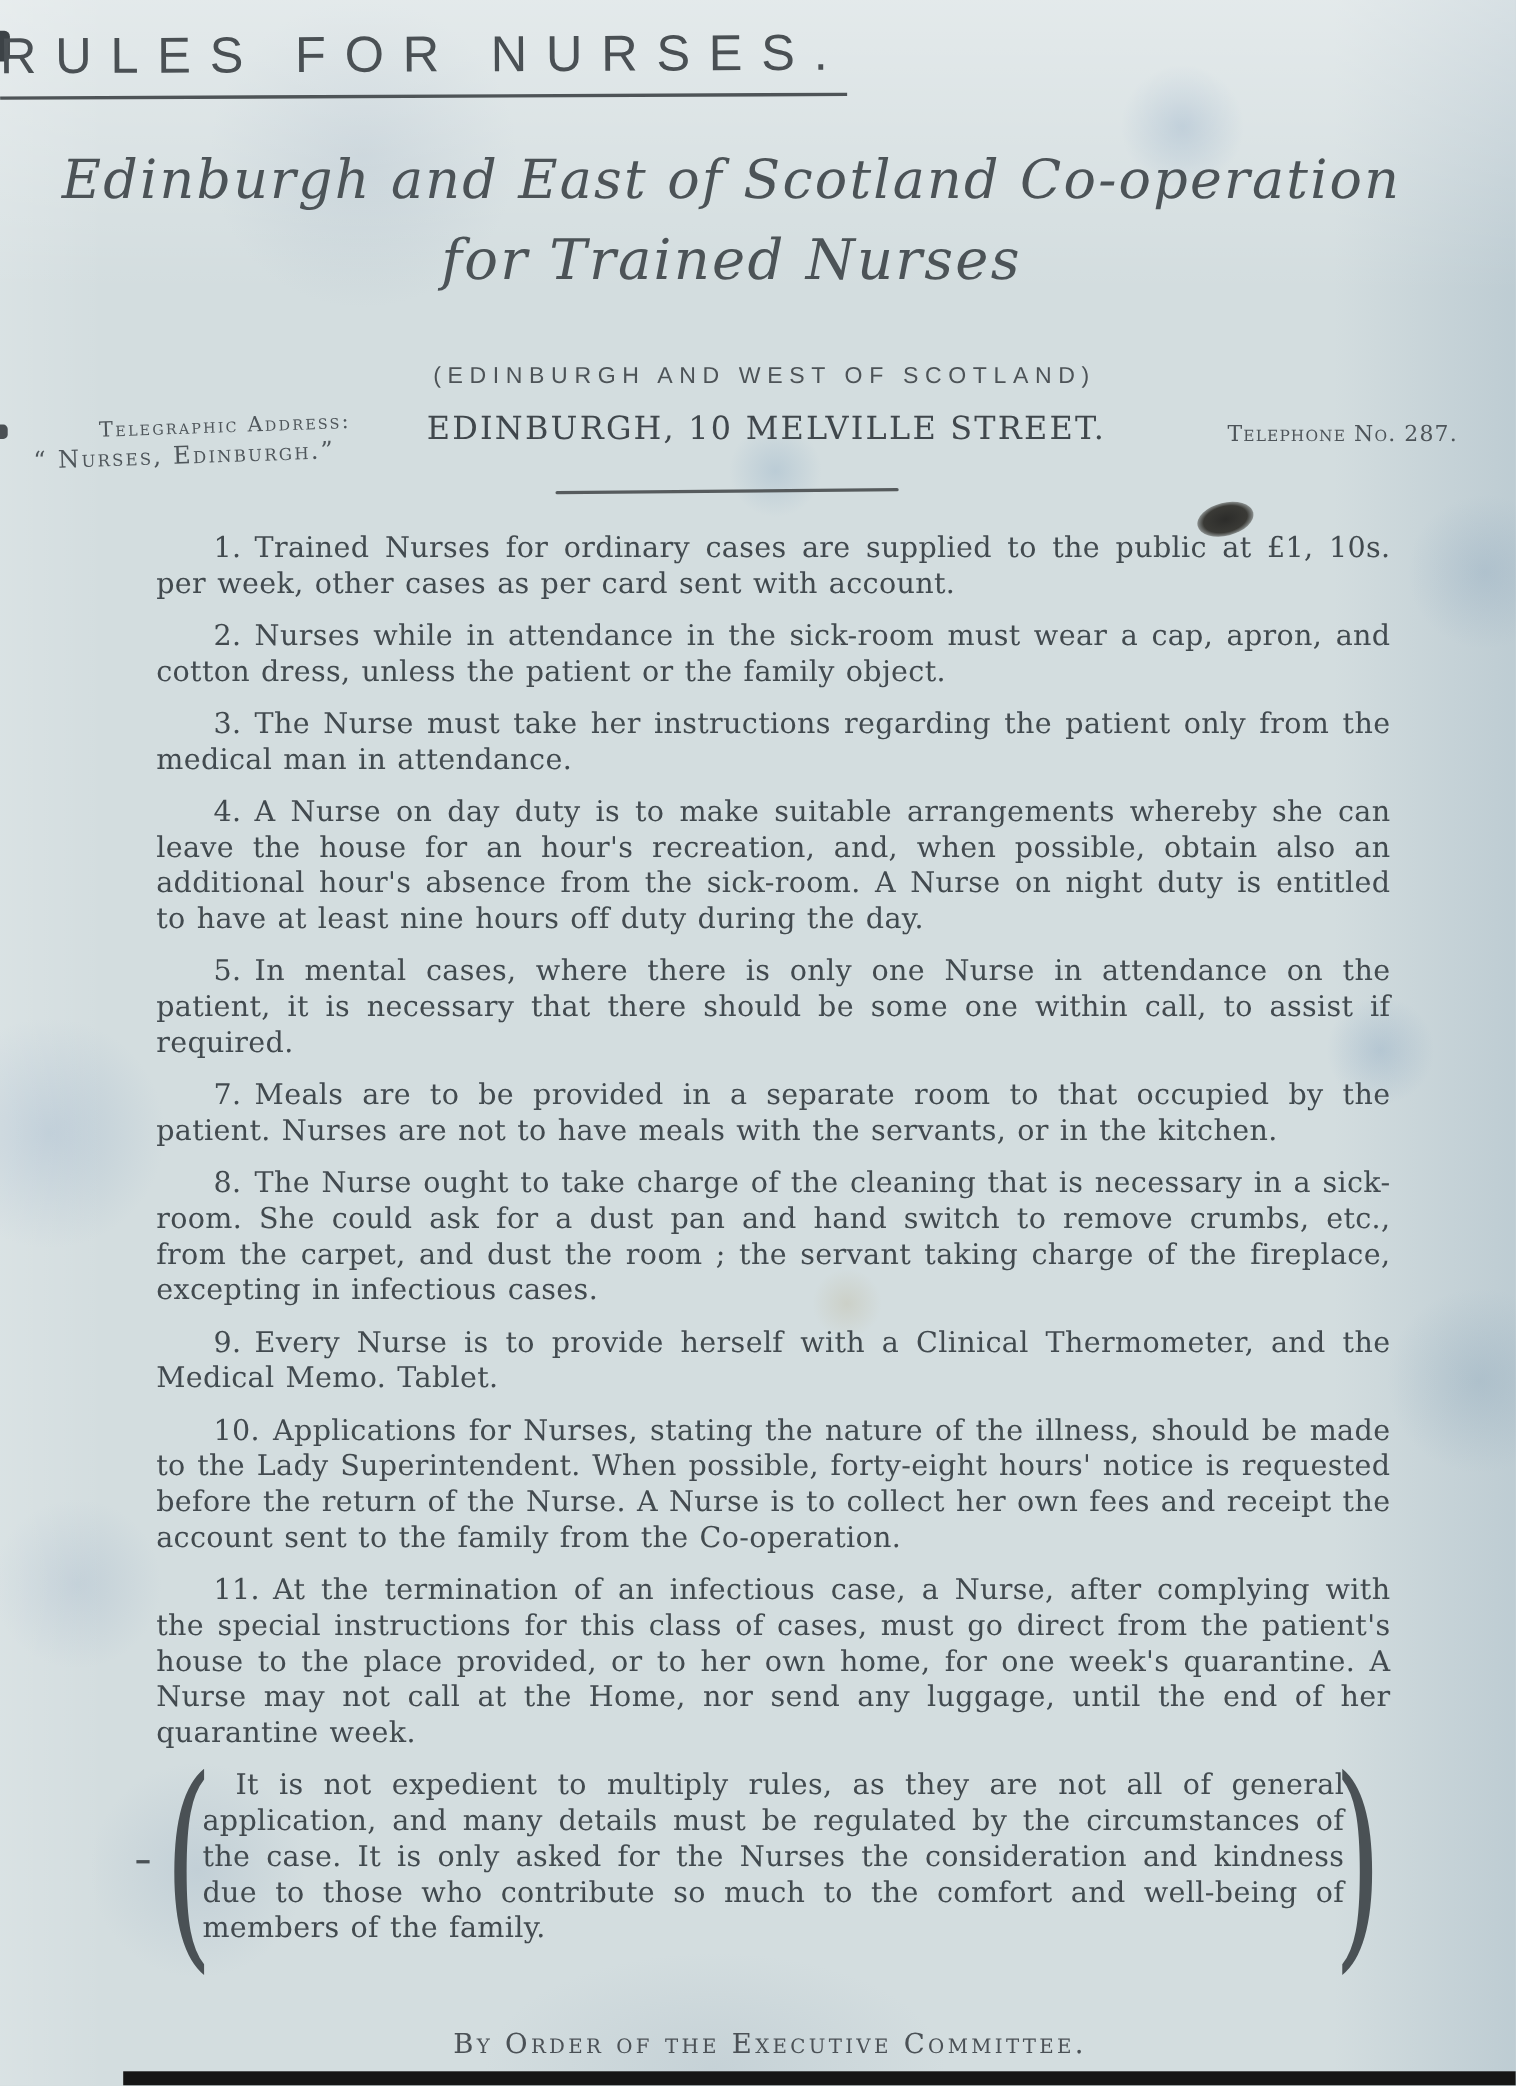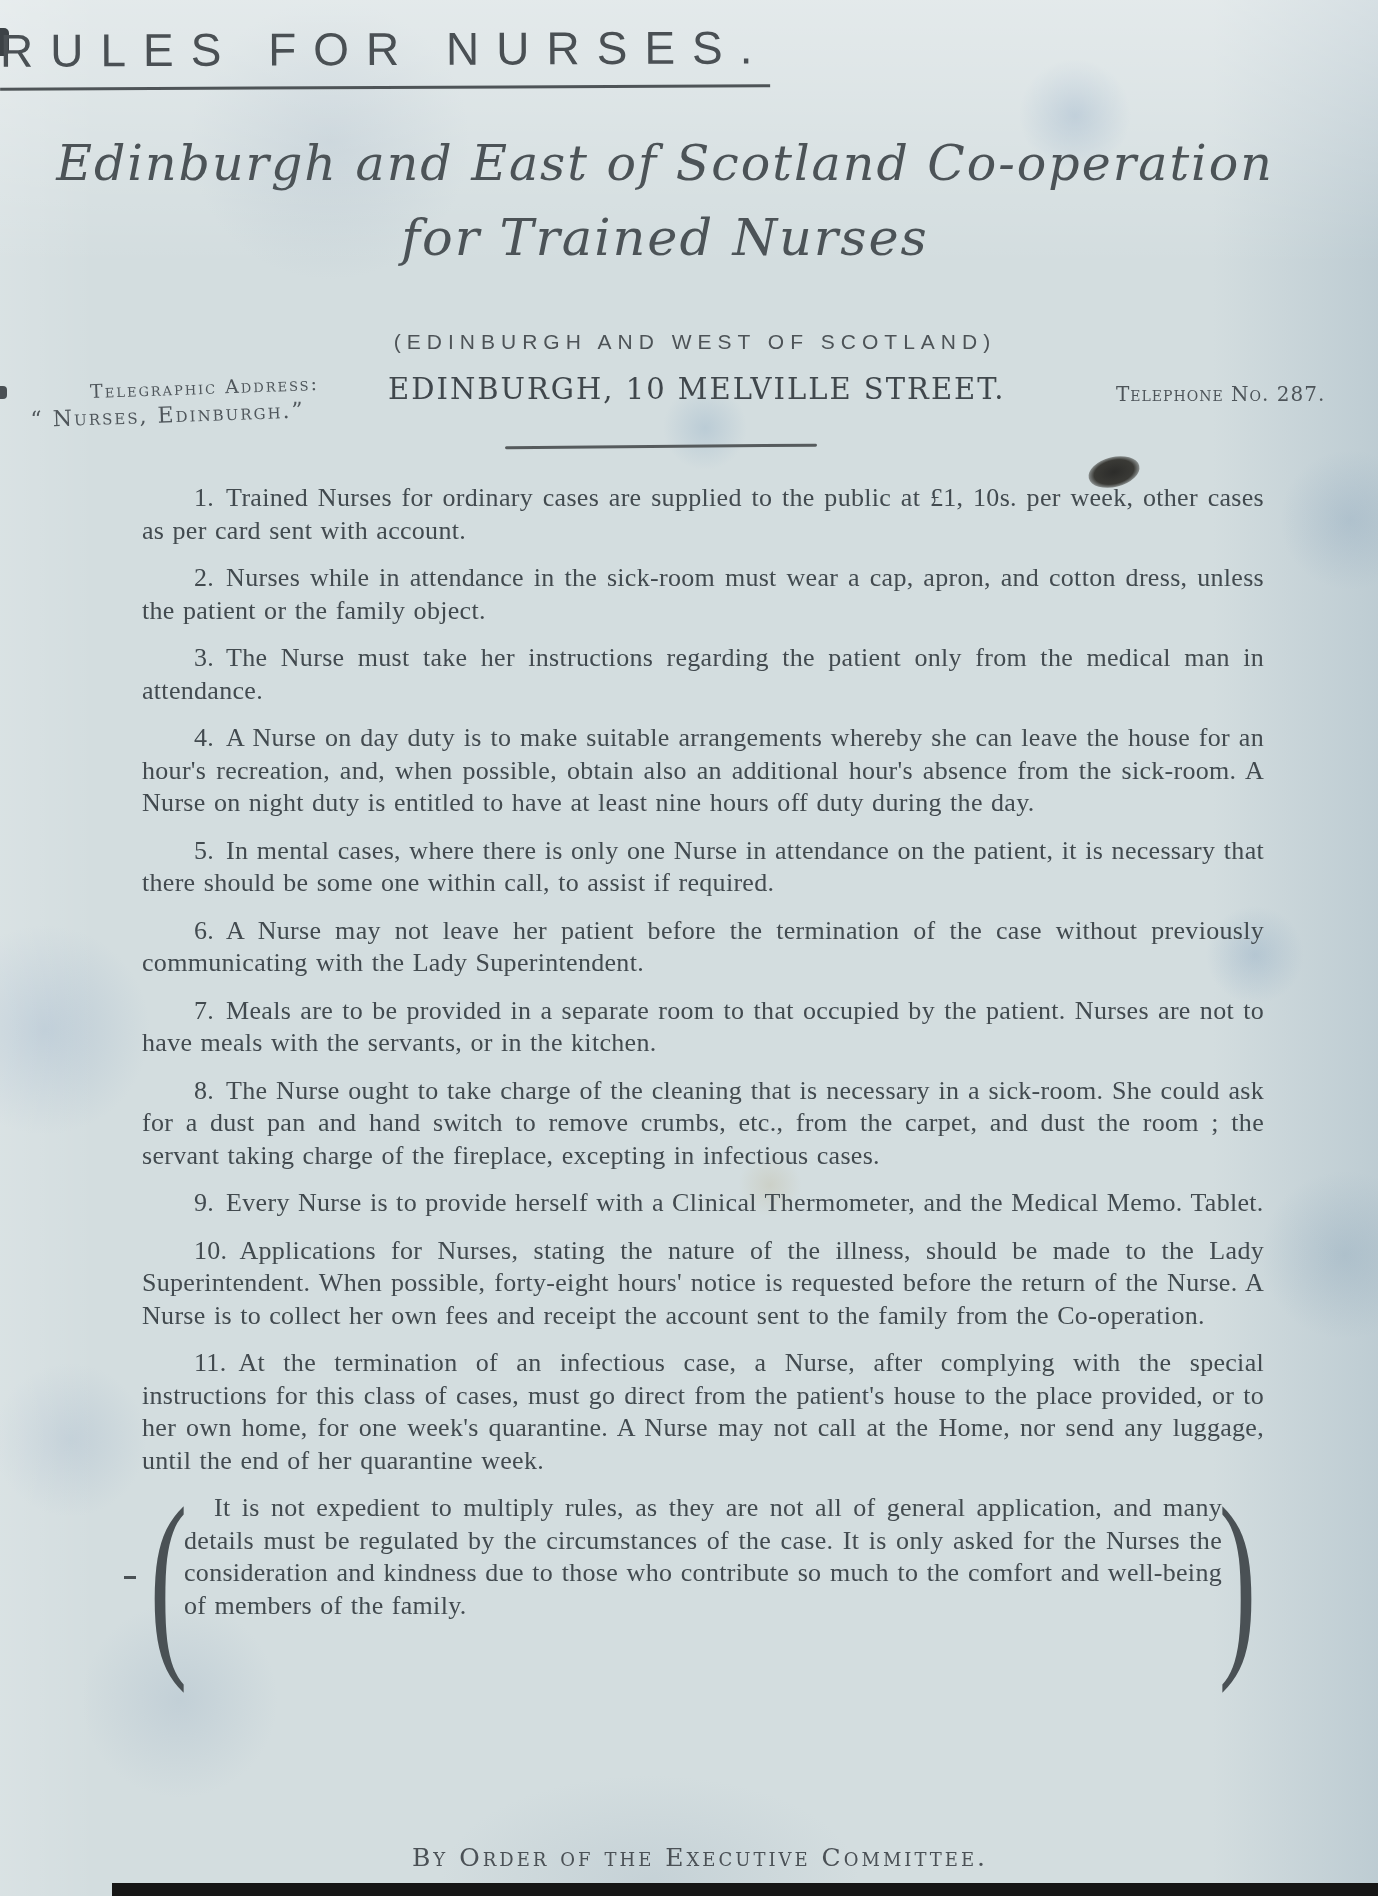--- a/index.html
+++ b/index.html
@@ -61,21 +61,21 @@
   .ink-blot{
     position:absolute;top:457px;left:1088px;width:52px;height:30px;
     background:radial-gradient(ellipse at center, #2c2c2a 0%, #3a3a36 55%, rgba(58,58,54,0) 85%);
     border-radius:50%;transform:rotate(-14deg);
   }
   .edge-mark1{position:absolute;top:28px;left:0;width:9px;height:28px;background:#3c4246;border-radius:0 5px 5px 0;}
   .edge-mark2{position:absolute;top:386px;left:0;width:7px;height:13px;background:#4a5054;border-radius:0 4px 4px 0;}
   .rules{
     position:absolute;top:482px;left:142px;width:1122px;
     font-size:26px;line-height:32.5px;color:#424a4f;
-    letter-spacing:0.3px;word-spacing:1.5px;font-family:Liberation Serif, serif;
+    letter-spacing:0.3px;word-spacing:1.5px;
   }
   .rule{margin:0 0 15px 0;text-align:justify;text-indent:52px;}
   .rule-num{margin-right:12px;}
   .closing{display:flex;align-items:stretch;margin-top:4px;position:relative;}
   .bracket{
     font-size:205px;line-height:175px;color:#4a5155;font-weight:400;
     transform:scaleX(.55);width:34px;flex:0 0 34px;overflow:visible;
     display:flex;align-items:center;
   }
   .bracket.right{justify-content:flex-end;}
@@ -115,21 +115,20 @@
 
 <div class="divider"></div>
 <div class="ink-blot"></div>
 
 <div class="rules">
   <p class="rule"><span class="rule-num">1.</span><span>Trained Nurses for ordinary cases are supplied to the public at £1, 10s. per week, other cases as per card sent with account.</span></p>
   <p class="rule"><span class="rule-num">2.</span><span>Nurses while in attendance in the sick-room must wear a cap, apron, and cotton dress, unless the patient or the family object.</span></p>
   <p class="rule"><span class="rule-num">3.</span><span>The Nurse must take her instructions regarding the patient only from the medical man in attendance.</span></p>
   <p class="rule"><span class="rule-num">4.</span><span>A Nurse on day duty is to make suitable arrangements whereby she can leave the house for an hour's recreation, and, when possible, obtain also an additional hour's absence from the sick-room.  A Nurse on night duty is entitled to have at least nine hours off duty during the day.</span></p>
   <p class="rule"><span class="rule-num">5.</span><span>In mental cases, where there is only one Nurse in attendance on the patient, it is necessary that there should be some one within call, to assist if required.</span></p>
-  <p class="rule"><span class="rule-num">6.</span><span>A Nurse may not leave her patient before the termination of the case without previously communicating with the Lady Superintendent.</span></p>
   <p class="rule"><span class="rule-num">7.</span><span>Meals are to be provided in a separate room to that occupied by the patient.  Nurses are not to have meals with the servants, or in the kitchen.</span></p>
   <p class="rule"><span class="rule-num">8.</span><span>The Nurse ought to take charge of the cleaning that is necessary in a sick-room.  She could ask for a dust pan and hand switch to remove crumbs, etc., from the carpet, and dust the room ; the servant taking charge of the fireplace, excepting in infectious cases.</span></p>
   <p class="rule"><span class="rule-num">9.</span><span>Every Nurse is to provide herself with a Clinical Thermometer, and the Medical Memo. Tablet.</span></p>
   <p class="rule"><span class="rule-num">10.</span><span>Applications for Nurses, stating the nature of the illness, should be made to the Lady Superintendent.  When possible, forty-eight hours' notice is requested before the return of the Nurse.  A Nurse is to collect her own fees and receipt the account sent to the family from the Co-operation.</span></p>
   <p class="rule"><span class="rule-num">11.</span><span>At the termination of an infectious case, a Nurse, after complying with the special instructions for this class of cases, must go direct from the patient's house to the place provided, or to her own home, for one week's quarantine. A Nurse may not call at the Home, nor send any luggage, until the end of her quarantine week.</span></p>
 
   <div class="closing">
     <div class="closing-dash"></div>
     <div class="bracket left">(</div>
     <div class="closing-text">It is not expedient to multiply rules, as they are not all of general application, and many details must be regulated by the circumstances of the case. It is only asked for the Nurses the consideration and kindness due to those who contribute so much to the comfort and well-being of members of the family.</div>

